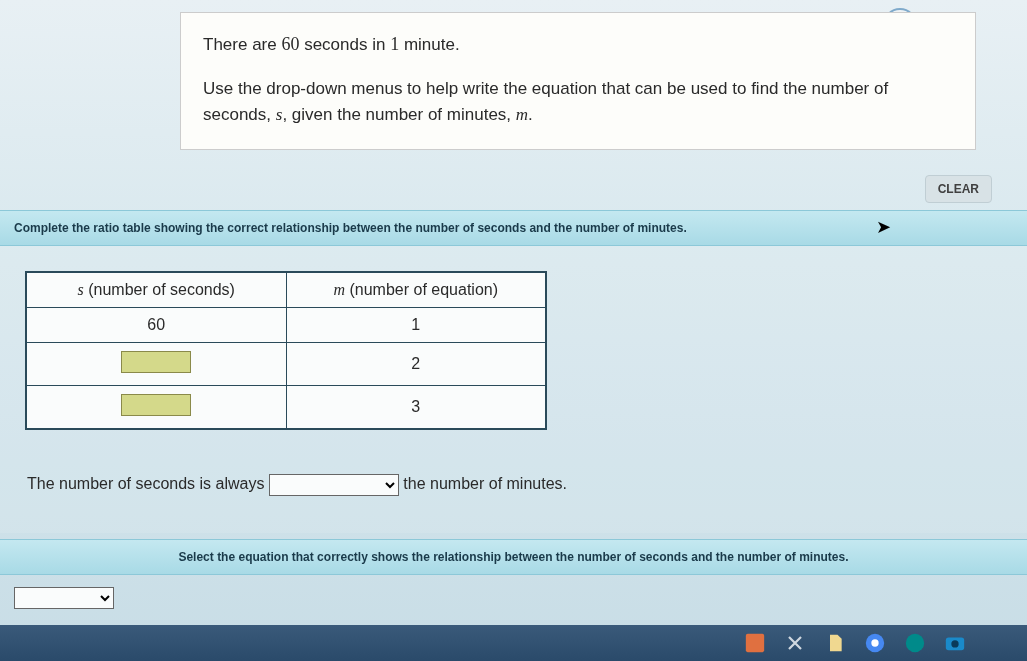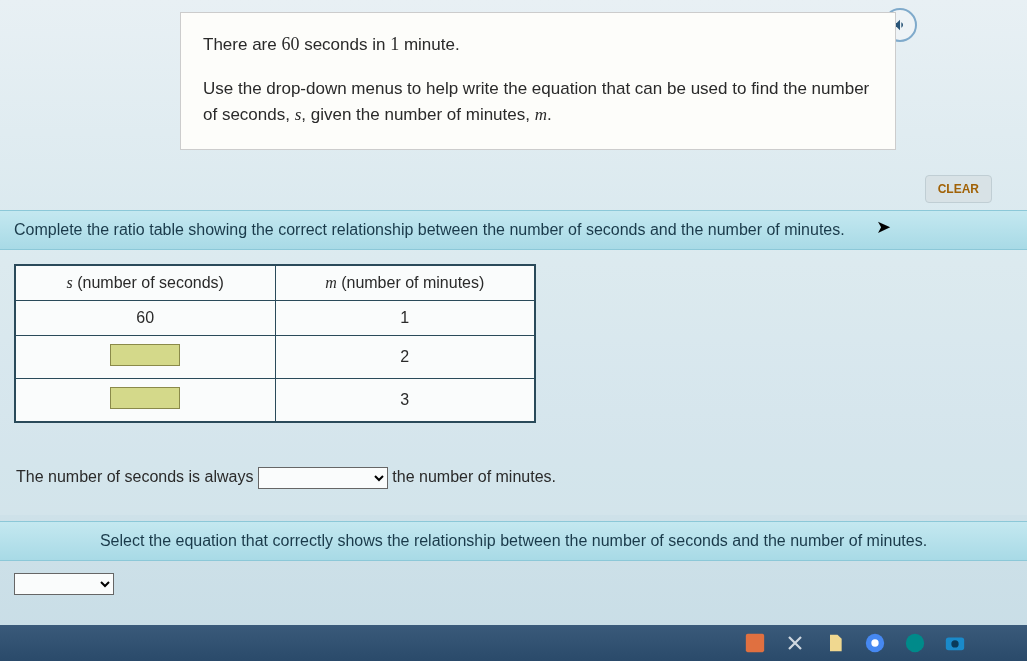--- a/index.html
+++ b/index.html
@@ -9,21 +9,21 @@
       width: 1027px;
       height: 661px;
       overflow: hidden;
       color: #2a2a2a;
       position: relative;
     }
     .prompt-box {
       background: #fdfdfa;
       border: 1px solid #ccc;
       margin: 12px 0 0 180px;
-      width: 716px;
+      width: 796px;
       padding: 18px 22px 22px 22px;
       font-size: 17px;
       line-height: 1.5;
       position: relative;
     }
     .prompt-line1 { margin-bottom: 18px; }
     .num { font-family: 'Times New Roman', serif; font-size: 18px; }
     .var { font-style: italic; font-family: 'Times New Roman', serif; }
     .audio-btn {
       position: absolute;
@@ -33,40 +33,40 @@
       background: #eef3f6;
       border: 2px solid #7faacb;
       display: flex; align-items: center; justify-content: center;
       cursor: pointer;
     }
     .audio-btn svg { width: 16px; height: 16px; fill: #2a5577; }
     .clear-btn {
       position: absolute;
       top: 175px; right: 35px;
       background: #d8e2e6;
-      color: #a16207;
+      color: #404040;
       border: 1px solid #c0ced4;
       border-radius: 4px;
       padding: 6px 12px;
       font-size: 12px;
       font-weight: bold;
       cursor: pointer;
     }
     .section-header {
       background: linear-gradient(180deg, #c4e8f0 0%, #a8dae6 100%);
       border-top: 1px solid #8cc8d8;
       border-bottom: 1px solid #8cc8d8;
       padding: 10px 14px;
-      font-size: 16px;
-      font-weight: normal;
+      font-size: 12px;
+      font-weight: bold;
       color: #1a3a4a;
       margin-top: 60px;
     }
     .content-area {
-      padding: 14px;
+      padding: 25px;
       background: rgba(255,255,255,0.1);
     }
     .ratio-table {
       border-collapse: collapse;
       background: #fafcfc;
       border: 2px solid #2a4a5a;
     }
     .ratio-table th, .ratio-table td {
       border: 1px solid #2a4a5a;
       padding: 8px 0;
@@ -146,21 +146,21 @@
 
 <div class="cursor-arrow">➤</div>
 
 <div class="section-header">Complete the ratio table showing the correct relationship between the number of seconds and the number of minutes.</div>
 
 <div class="content-area">
   <table class="ratio-table">
     <tbody>
         <tr>
       <th><span class="var">s</span><span> (number of seconds)</span></th>
-      <th><span class="var">m</span><span> (number of minutes)</span></th>
+      <th><span class="var">m</span><span> (number of equation)</span></th>
     </tr>
     <tr>
       <td>60</td>
       <td>1</td>
     </tr>
     <tr>
       <td><span class="fill-box"></span></td>
       <td>2</td>
     </tr>
     <tr>

